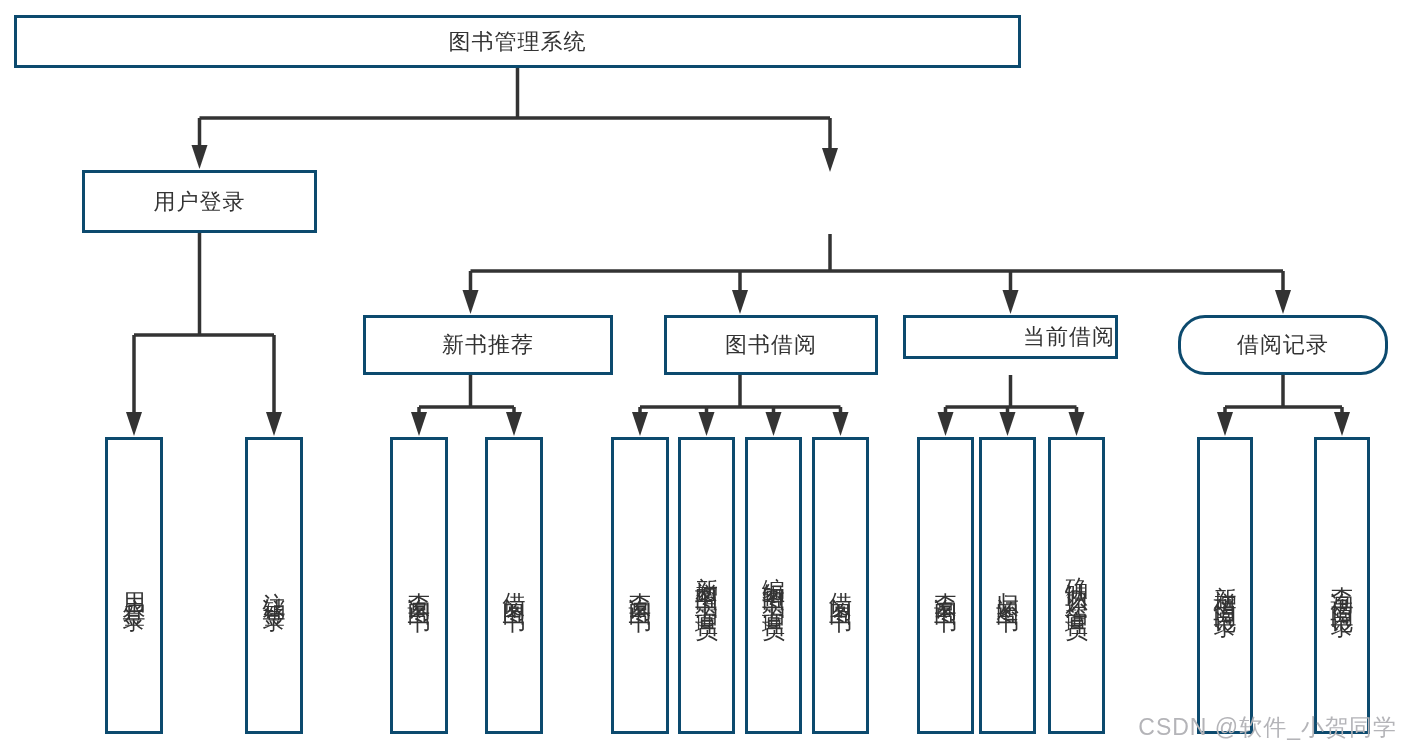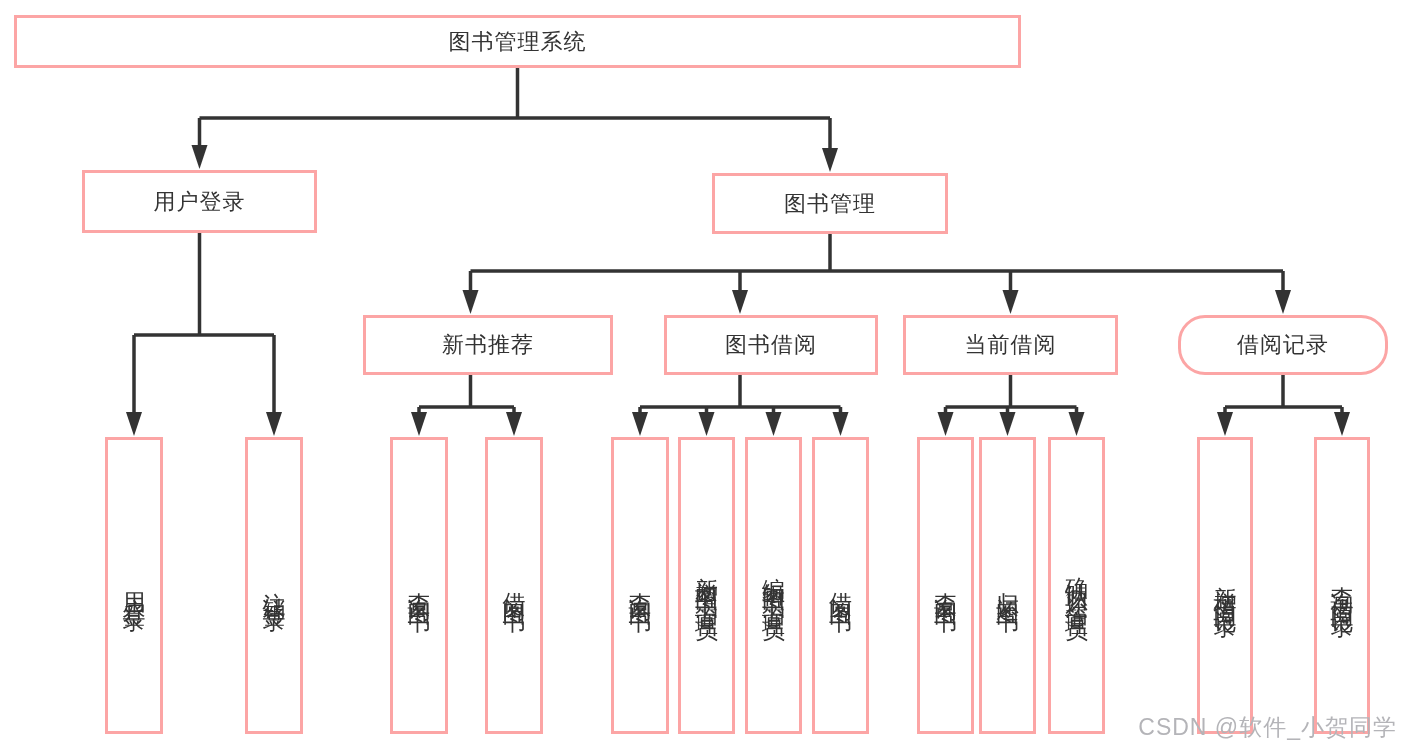--- a/index.html
+++ b/index.html
@@ -19,21 +19,21 @@
     position: absolute;
     left: 0;
     top: 0;
     width: 1405px;
     height: 747px;
   }
   .node {
     position: absolute;
     box-sizing: border-box;
     background: #ffffff;
-    border: 3px solid #fca5a5;
+    border: 3px solid #0c4a6e;
     display: flex;
     align-items: center;
     justify-content: center;
     color: #333333;
   }
   .node.h .lbl {
     font-size: 22px;
     letter-spacing: 1px;
     white-space: nowrap;
   }
@@ -126,31 +126,28 @@
     </g>
   </svg>
 
   <div class="node h" style="left:14px; top:15px; width:1007px; height:53px;">
     <span class="lbl">图书管理系统</span>
   </div>
 
   <div class="node h" style="left:82px; top:170px; width:235px; height:63px;">
     <span class="lbl">用户登录</span>
   </div>
-  <div class="node h" style="left:712px; top:173px; width:236px; height:61px;">
-    <span class="lbl">图书管理</span>
-  </div>
 
   <div class="node h" style="left:363px; top:315px; width:250px; height:60px;">
     <span class="lbl">新书推荐</span>
   </div>
   <div class="node h" style="left:633px; top:315px; width:214px; height:60px;margin-left:31px;">
     <span class="lbl">图书借阅</span>
   </div>
-  <div class="node h" style="left:903px; top:315px; width:215px; height:60px;">
+  <div class="node h" style="left:903px; top:315px; width:215px; height:44px;justify-content:flex-end;">
     <span class="lbl">当前借阅</span>
   </div>
   <div class="node h" style="left:1178px; top:315px; width:210px; height:60px;border-radius:27px;">
     <span class="lbl">借阅记录</span>
   </div>
 
   <div class="node v" style="left:105px; top:437px; width:58px; height:297px;">
     <span class="lbl">用户登录</span>
   </div>
   <div class="node v" style="left:245px; top:437px; width:58px; height:297px;">

